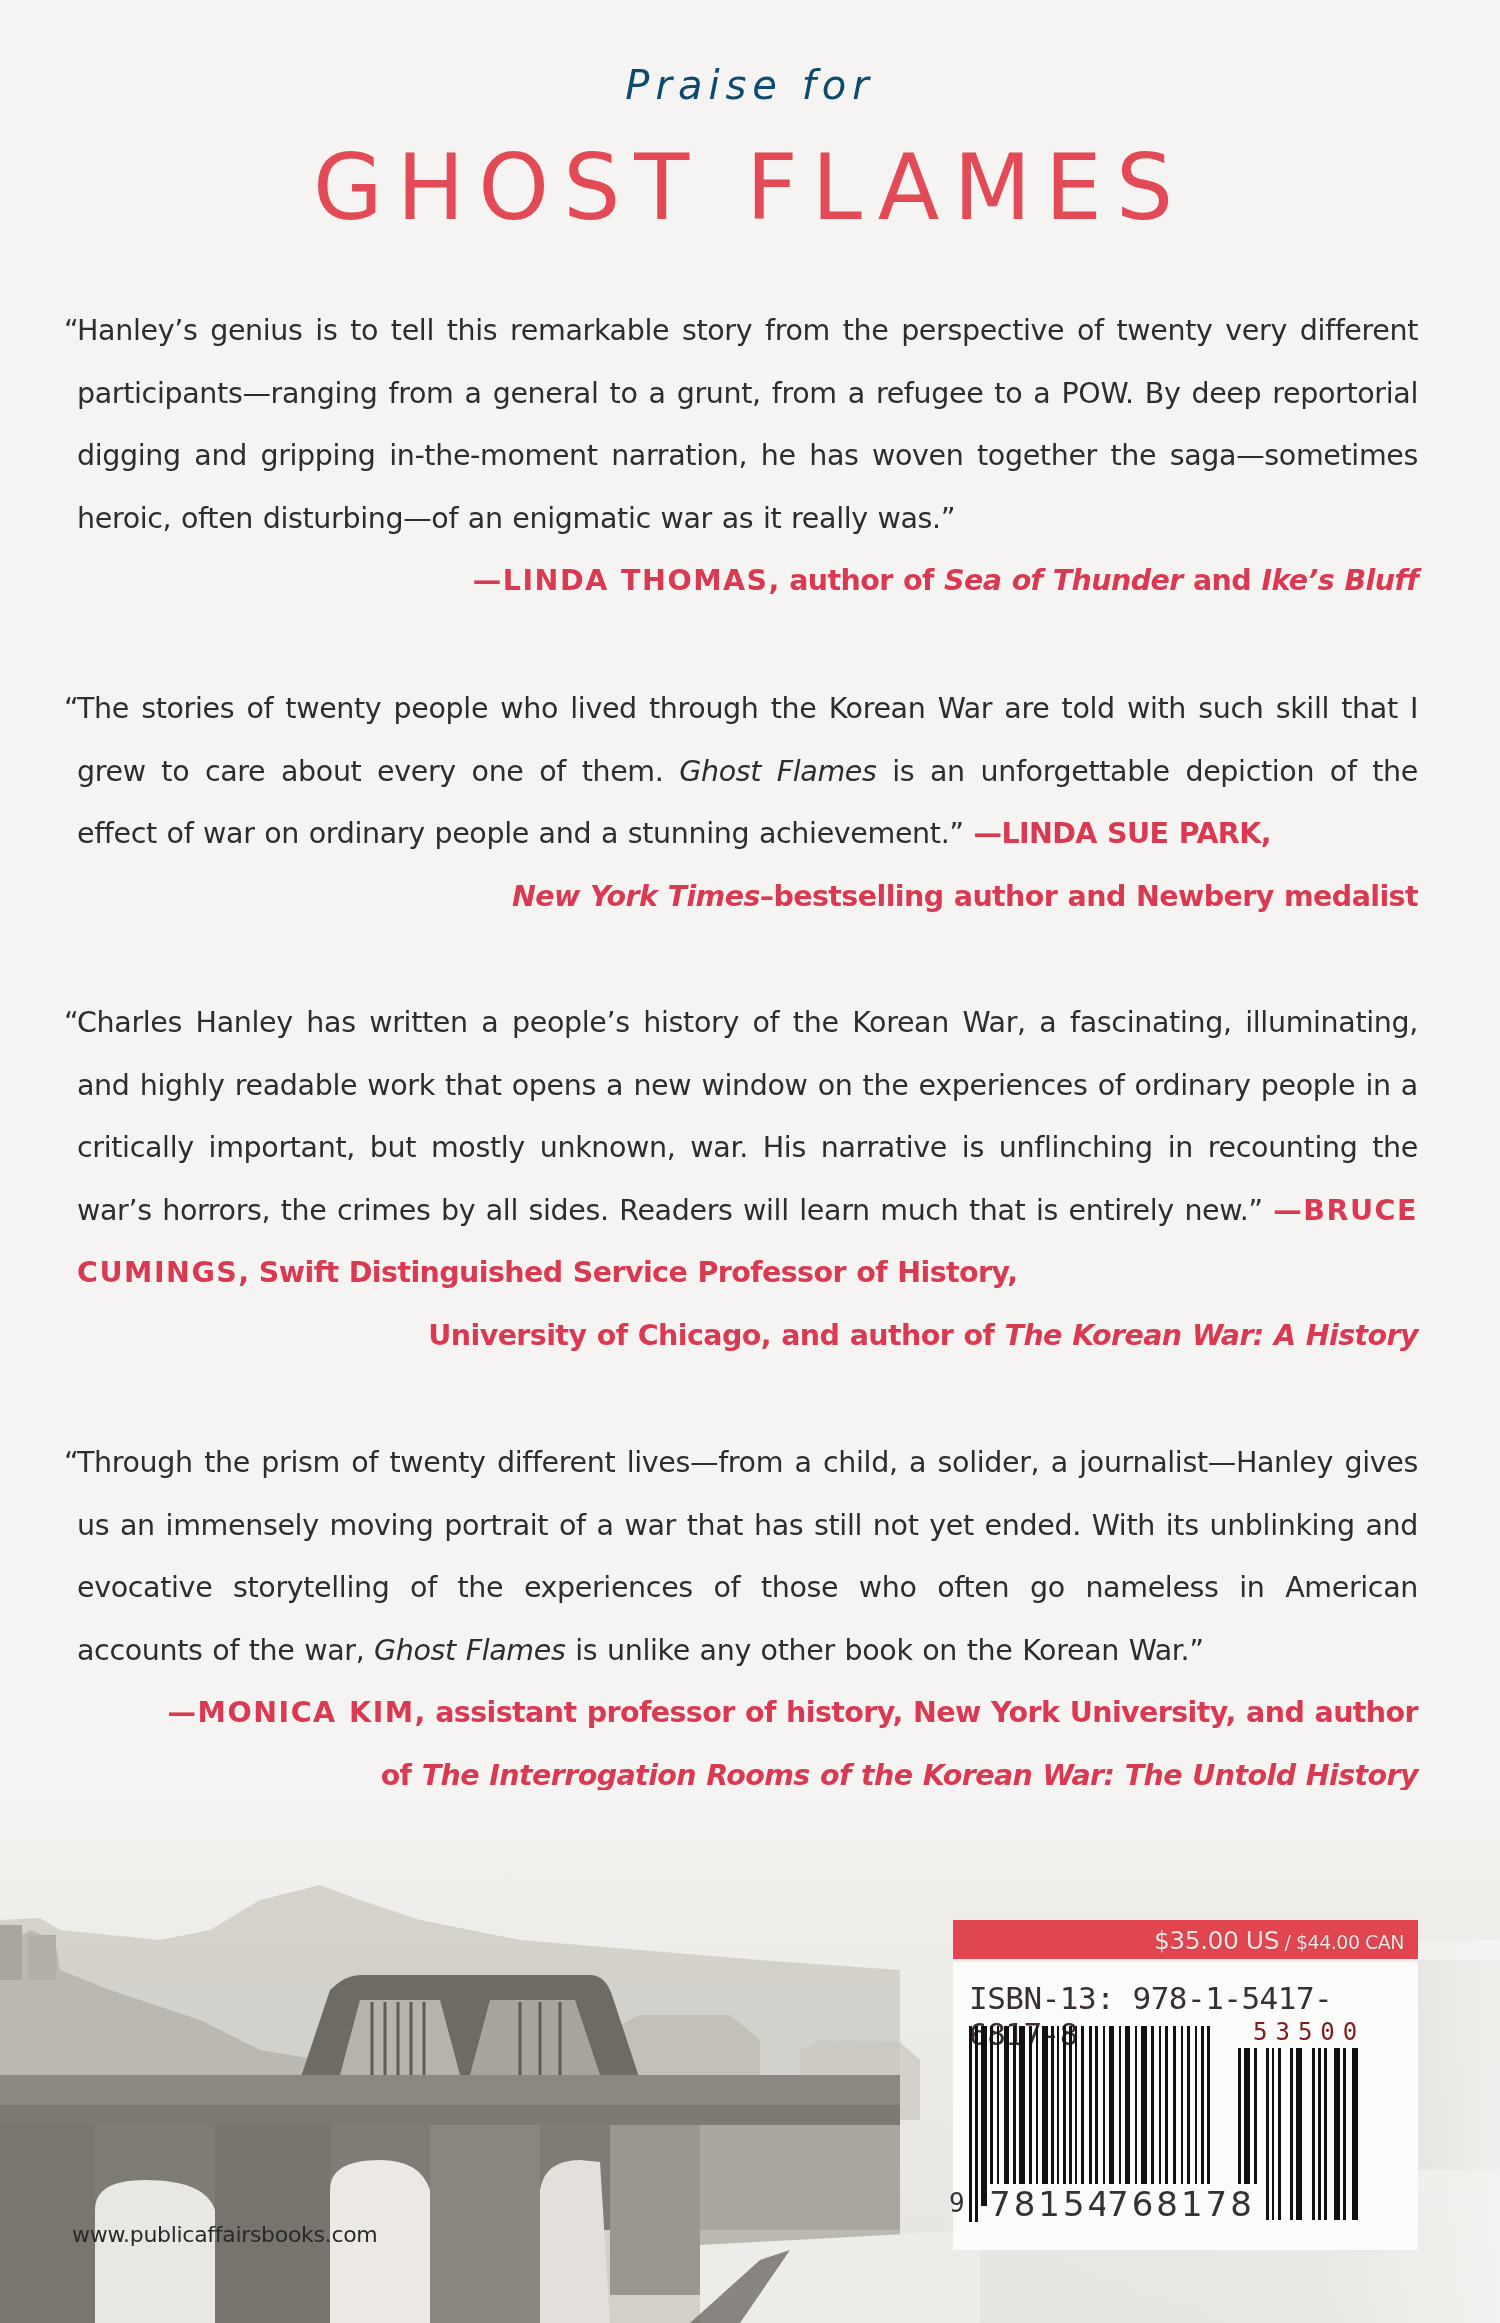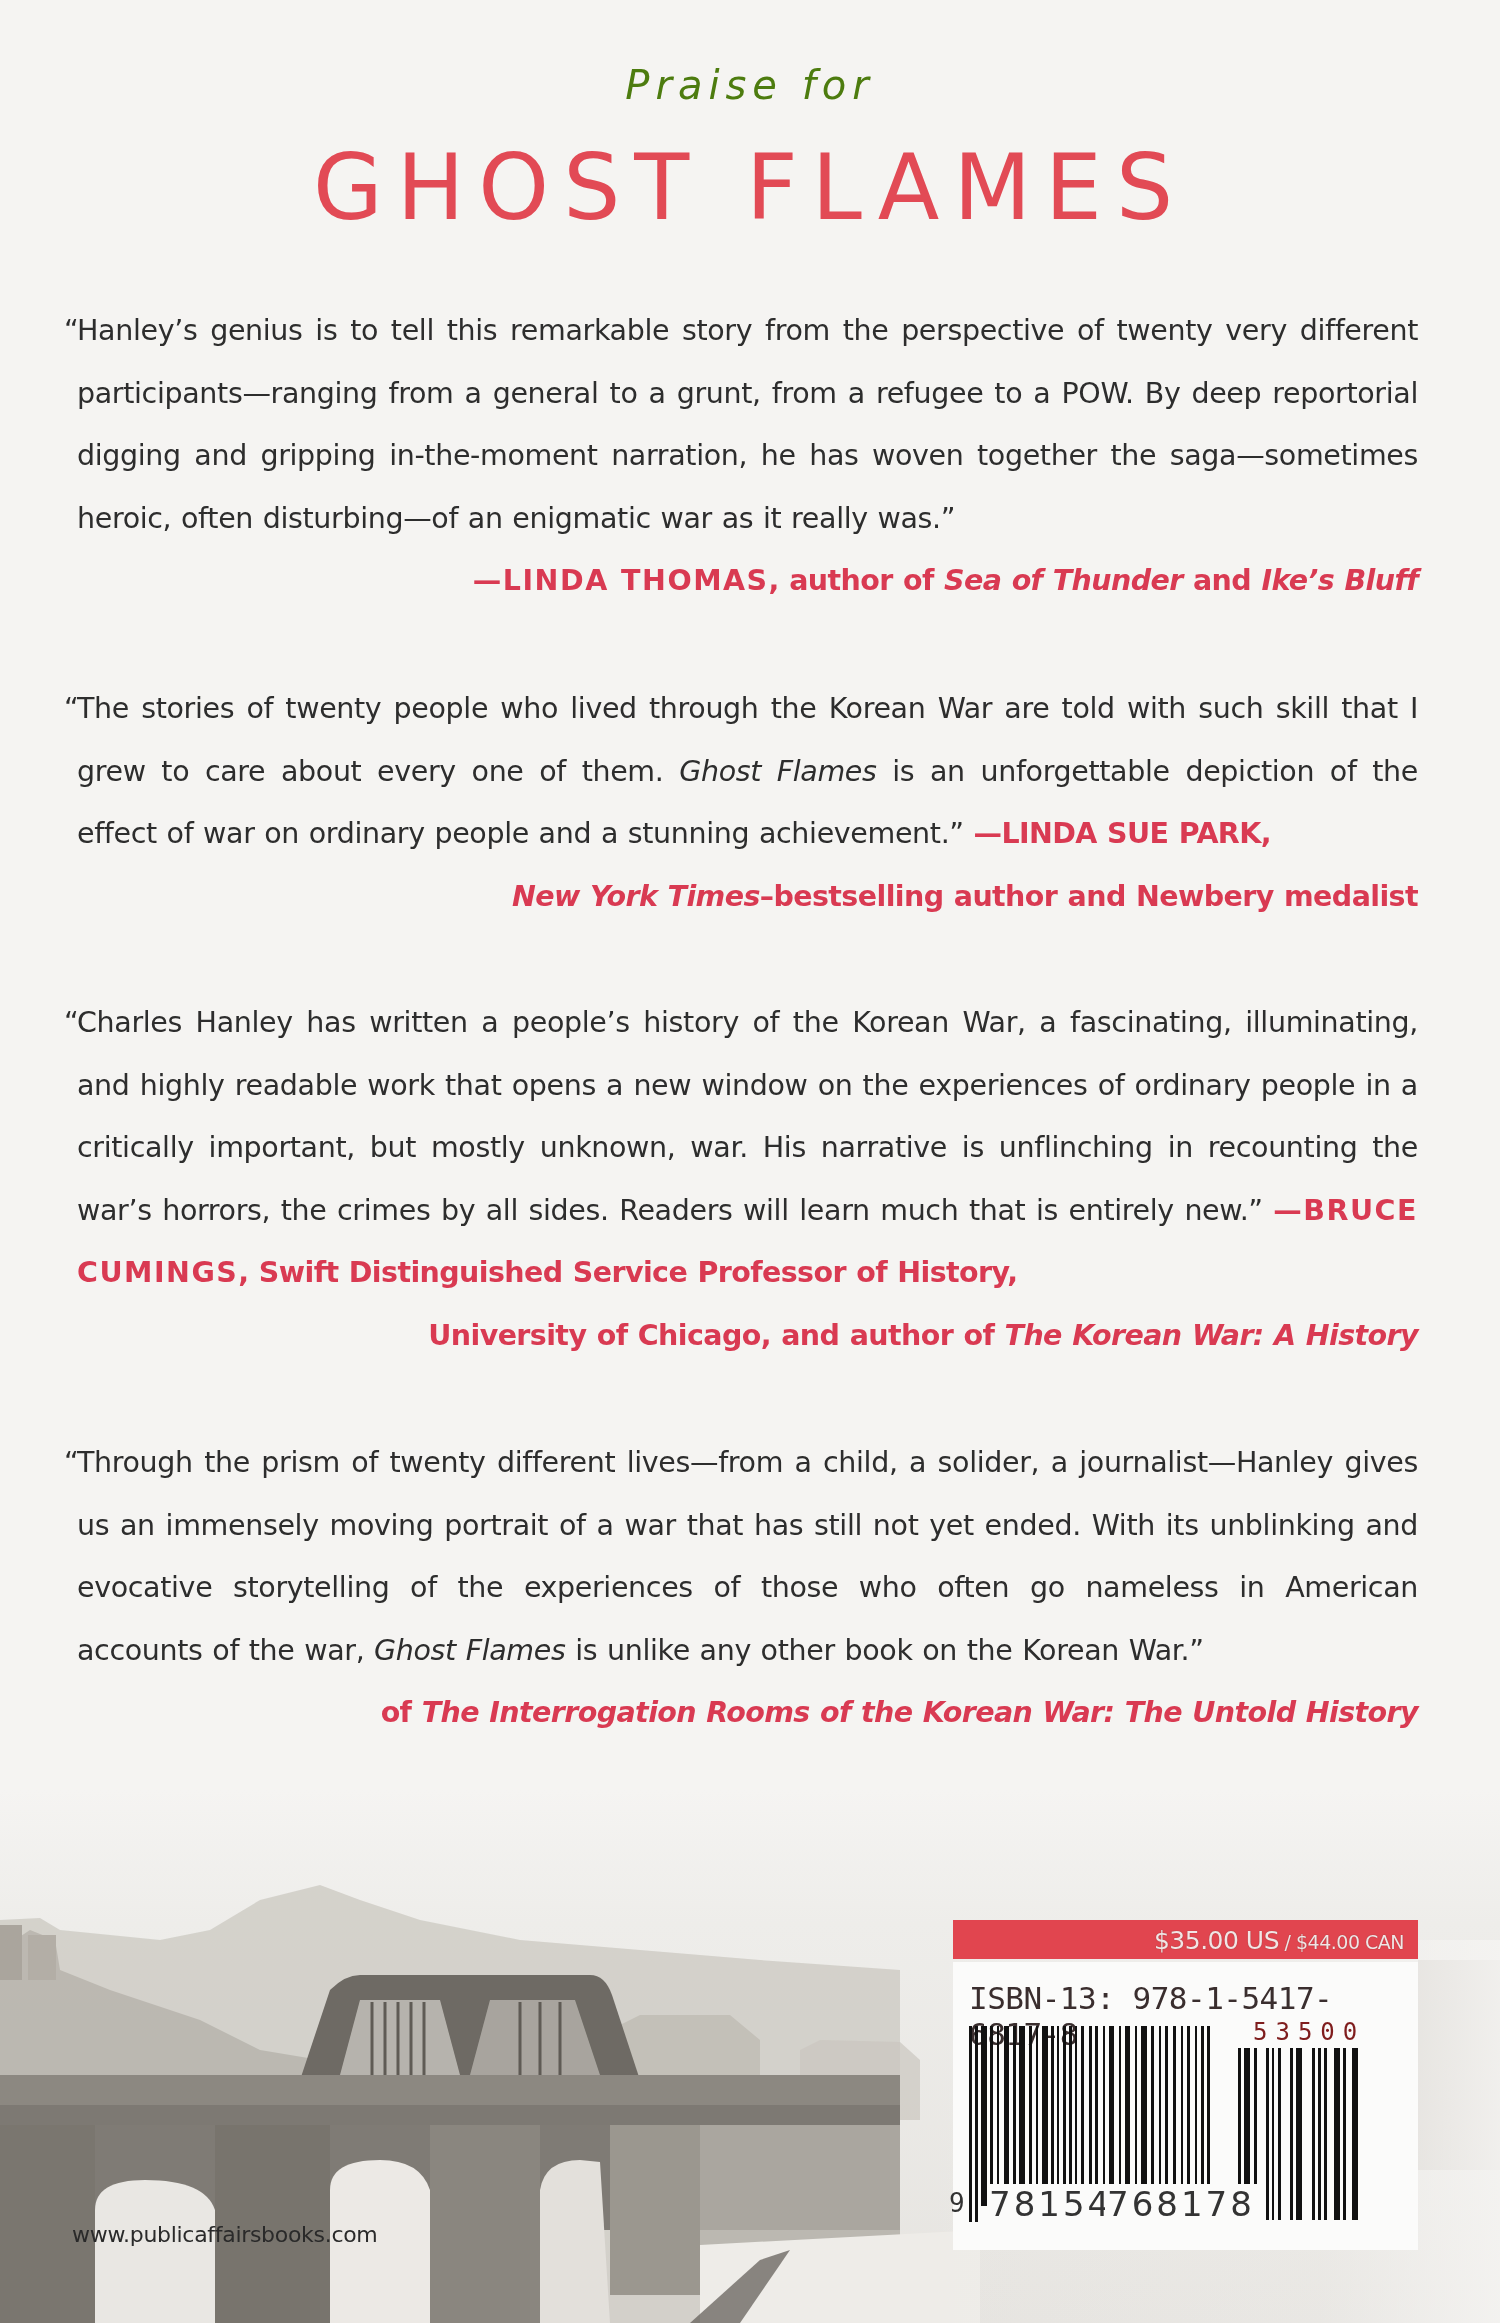--- a/index.html
+++ b/index.html
@@ -5,21 +5,21 @@
   html, body { margin:0; padding:0; }
   body {
     width:1500px; height:2323px; position:relative; overflow:hidden;
     background:#f5f4f2;
     font-family:"DejaVu Sans", sans-serif;
     color:#2a2a2a;
   }
   .praise-for {
     position:absolute; top:62px; left:0; width:1500px; text-align:center;
     font-family:"DejaVu Sans", sans-serif; font-style:italic; font-weight:300;
-    font-size:40px; letter-spacing:6px; color:#4d7c0f;
+    font-size:40px; letter-spacing:6px; color:#0c4a6e;
   }
   .book-title {
     position:absolute; top:138px; left:0; width:1500px; text-align:center;
     font-family:"DejaVu Sans", sans-serif; font-size:90px; letter-spacing:14px;
     color:#e24a55; font-weight:normal; line-height:100px;
   }
   .quotes { position:absolute; left:77px; width:1341px; top:0; }
   .quote {
     position:absolute; left:0; width:1341px;
     font-size:28.5px; line-height:62.5px; color:#2d2d2d;
@@ -93,20 +93,21 @@
     <span class="attrib attrib-line"><em>New York Times</em><span>–bestselling author and Newbery medalist</span></span>
   </div>
 
   <div class="quote" style="top:992px;">
     <span class="open-mark">“</span><span>Charles Hanley has written a people’s history of the Korean War, a fascinating, illuminating, and highly readable work that opens a new window on the experiences of ordinary people in a critically important, but mostly unknown, war. His narrative is unflinching in recounting the war’s horrors, the crimes by all sides. Readers will learn much that is entirely new.” </span><span class="attrib"><span class="name">—BRUCE CUMINGS</span><span>, Swift Distinguished Service Professor of History,</span></span>
     <span class="attrib attrib-line"><span>University of Chicago, and author of </span><em>The Korean War: A History</em></span>
   </div>
 
   <div class="quote" style="top:1432px;">
     <span class="open-mark">“</span><span>Through the prism of twenty different lives—from a child, a solider, a journalist—Hanley gives us an immensely moving portrait of a war that has still not yet ended. With its unblinking and evocative storytelling of the experiences of those who often go nameless in American accounts of the war, </span><em>Ghost Flames</em><span> is unlike any other book on the Korean War.”</span>
+    <span class="attrib attrib-line"><span class="name">—MONICA KIM</span><span>, assistant professor of history, New York University, and  author</span></span>
     <span class="attrib attrib-line"><span>of </span><em>The Interrogation Rooms of the Korean War: The Untold History</em></span>
   </div>
 </div>
 
 <div class="photo">
   <svg width="1500" height="533" viewBox="0 0 1500 533">
     <defs>
       <linearGradient id="sky" x1="0" y1="0" x2="0" y2="1">
         <stop offset="0" stop-color="#f5f4f2" stop-opacity="1"></stop>
         <stop offset="0.25" stop-color="#eeedea" stop-opacity="1"></stop>

